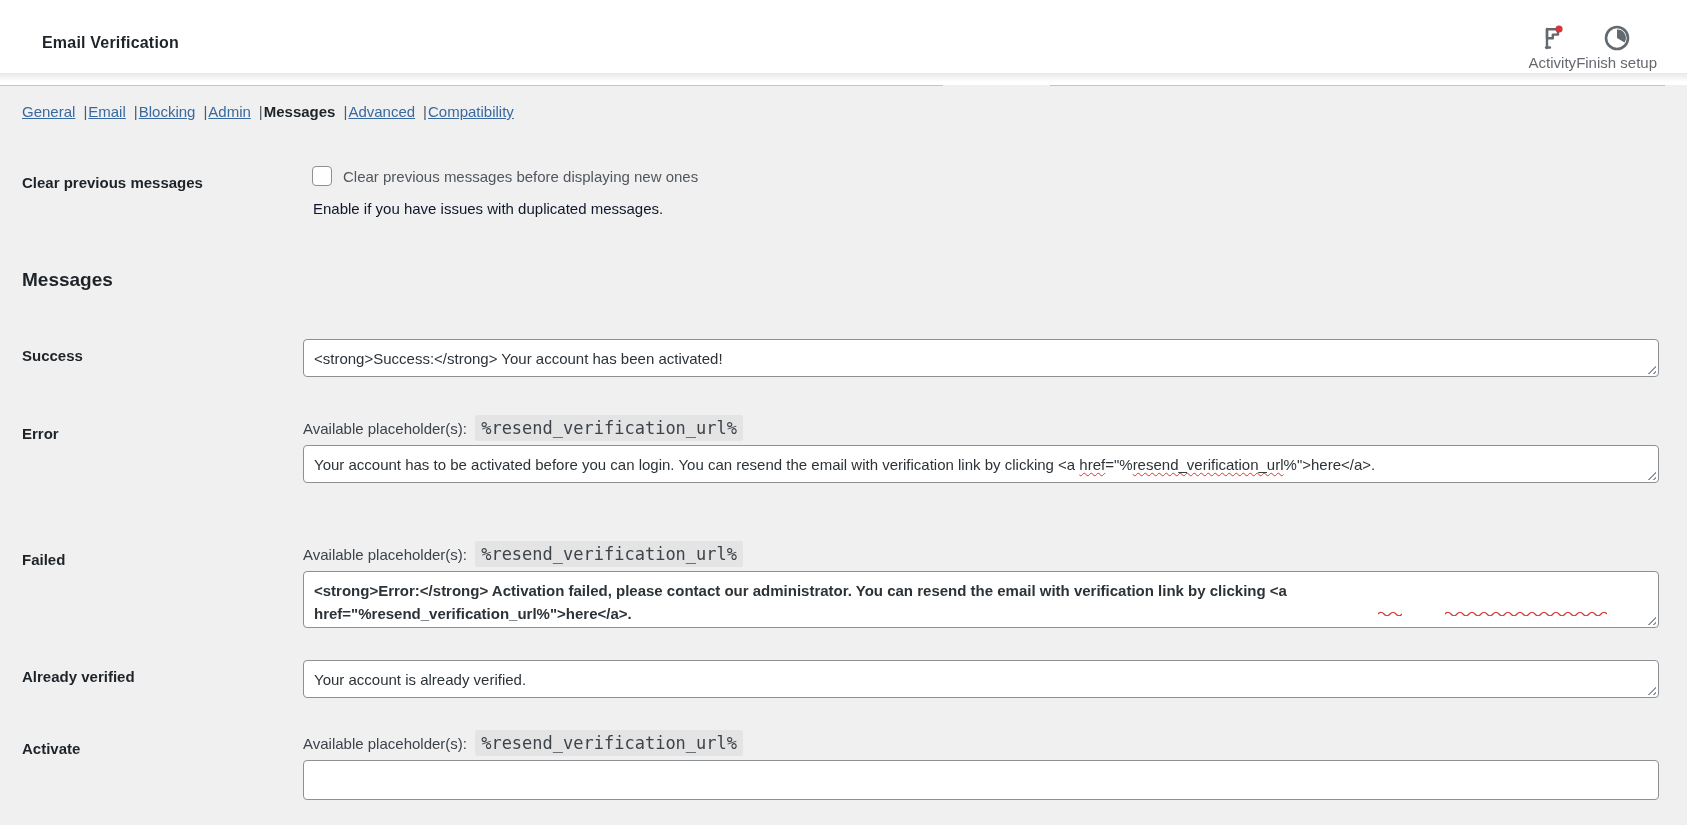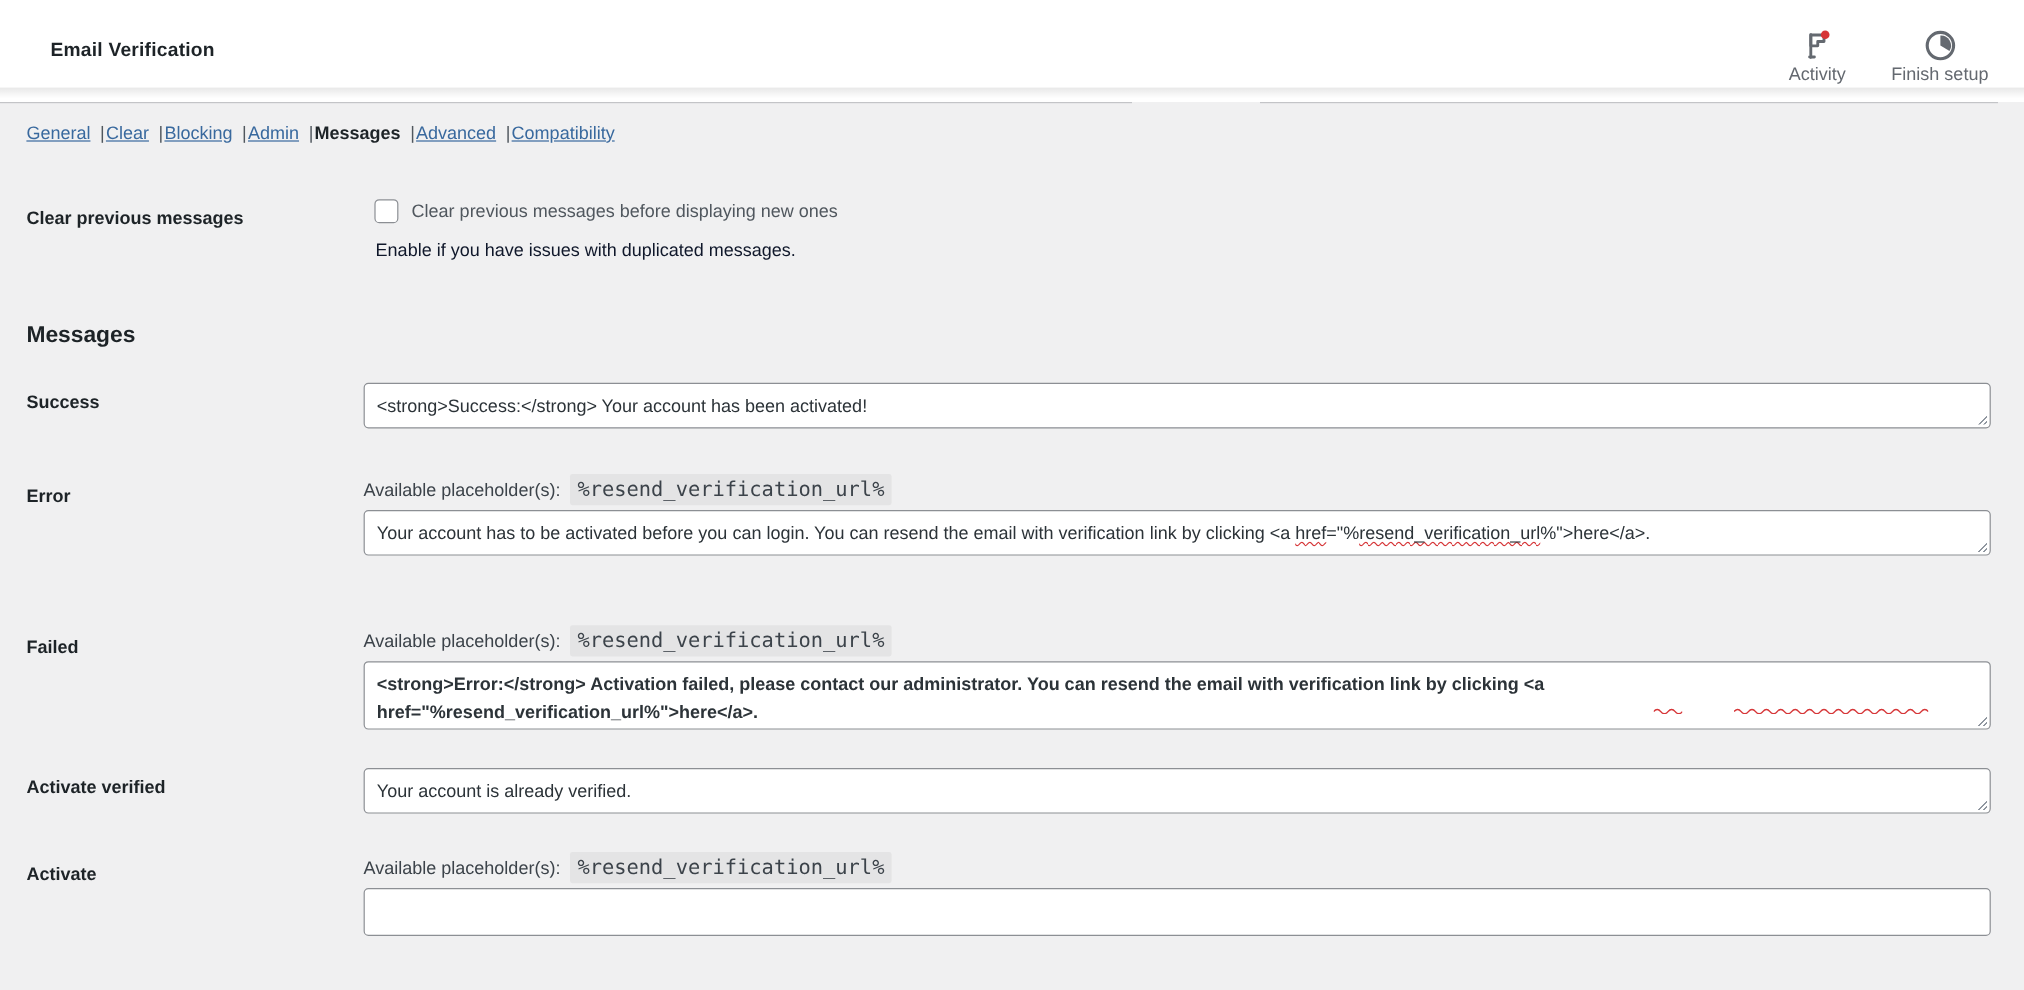--- a/index.html
+++ b/index.html
@@ -11,21 +11,21 @@
   }
   .page { position: relative; width: 1687px; height: 825px; }
 
   
   .topbar {
     height: 85px; background: #ffffff;
     display: flex; align-items: center; justify-content: space-between;
     padding: 0 30px 0 42px; box-sizing: border-box;
   }
   .topbar-title { font-size: 16px; font-weight: bold; color: #1d2327; letter-spacing: .2px; }
-  .topbar-actions { display: flex; align-items: flex-start; gap: 38px; margin-top: 10px; }
+  .topbar-actions { display: flex; align-items: flex-start; margin-top: 10px; }
   .action { display: flex; flex-direction: column; align-items: center; gap: 2px; cursor: pointer; }
   .action-label { font-size: 15px; color: #646970; white-space: nowrap; }
   .action-icon { width: 28px; height: 28px; display: block; }
 
   .topbar-border {
     height: 1px;
     background: linear-gradient(to right,
       #c3c4c7 0px, #c3c4c7 943px,
       rgba(0,0,0,0) 943px, rgba(0,0,0,0) 1050px,
       #c3c4c7 1050px, #c3c4c7 1665px,
@@ -44,21 +44,21 @@
   .tab { color: #39699e; text-decoration: underline; cursor: pointer; }
   .tab.active { color: #1d2327; font-weight: bold; text-decoration: none; }
   .tab-sep { color: #50575e; margin: 0 1px 0 8px; }
 
   .section-heading { font-size: 19px; font-weight: bold; color: #1d2327; margin: 26px 0 0 0; }
   .section-heading.h2-messages { margin-top: 52px; }
 
   .row { display: grid; grid-template-columns: 281px 1fr; align-items: start; }
   .row-label { font-weight: bold; font-size: 15px; color: #1d2327; padding-top: 8px; }
   .row-clear { margin-top: 44px; }
-  .row-success { margin-top: 28px; }
+  .row-success { margin-top: 48px; }
   .row-error { margin-top: 40px; }
   .row-failed { margin-top: 60px; }
   .row-already { margin-top: 32px; }
   .row-activate { margin-top: 34px; }
 
   .checkbox-line { display: flex; align-items: center; font-size: 15px; color: #50575e; cursor: pointer; }
   .checkbox {
     appearance: none; -webkit-appearance: none;
     width: 20px; height: 20px; margin: 0 11px 0 9px;
     background: #fff; border: 1px solid #8c8f94; border-radius: 4px;
@@ -132,21 +132,21 @@
         <span class="action-label">Finish setup</span>
       </div>
     </div>
   </header>
   <div class="topbar-border"></div>
   <div class="topbar-shadow"></div>
 
   <main class="content">
 
     <nav class="tabs">
-      <a class="tab">General</a><span class="tab-sep">|</span><a class="tab">Clear</a><span class="tab-sep">|</span><a class="tab">Blocking</a><span class="tab-sep">|</span><a class="tab">Admin</a><span class="tab-sep">|</span><a class="tab active">Messages</a><span class="tab-sep">|</span><a class="tab">Advanced</a><span class="tab-sep">|</span><a class="tab">Compatibility</a>
+      <a class="tab">General</a><span class="tab-sep">|</span><a class="tab">Email</a><span class="tab-sep">|</span><a class="tab">Blocking</a><span class="tab-sep">|</span><a class="tab">Admin</a><span class="tab-sep">|</span><a class="tab active">Messages</a><span class="tab-sep">|</span><a class="tab">Advanced</a><span class="tab-sep">|</span><a class="tab">Compatibility</a>
     </nav>
 
 
     <div class="row row-clear">
       <div class="row-label">Clear previous messages</div>
       <div class="row-content">
         <label class="checkbox-line">
           <input type="checkbox" class="checkbox" style="">
           <span>Clear previous messages before displaying new ones</span>
         </label>
@@ -198,21 +198,21 @@
             <svg width="162" height="6" viewBox="0 0 162 6">
                 <path d="M0 4 q3 -3.5 6 0 t6 0 t6 0 t6 0 t6 0 t6 0 t6 0 t6 0 t6 0 t6 0 t6 0 t6 0 t6 0 t6 0 t6 0 t6 0 t6 0 t6 0 t6 0 t6 0 t6 0 t6 0 t6 0 t6 0 t6 0 t6 0 t6 0" stroke="#d63638" stroke-width="1.2" fill="none"></path>
               </svg>
           </span>
           <span class="grip"></span>
         </div>
       </div>
     </div>
 
     <div class="row row-already">
-      <div class="row-label">Activate verified</div>
+      <div class="row-label">Already verified</div>
       <div class="row-content">
         <div class="textarea h-std">
           <span>Your account is already verified.</span>
           <span class="grip"></span>
         </div>
       </div>
     </div>
 
     <div class="row row-activate">
       <div class="row-label">Activate</div>

